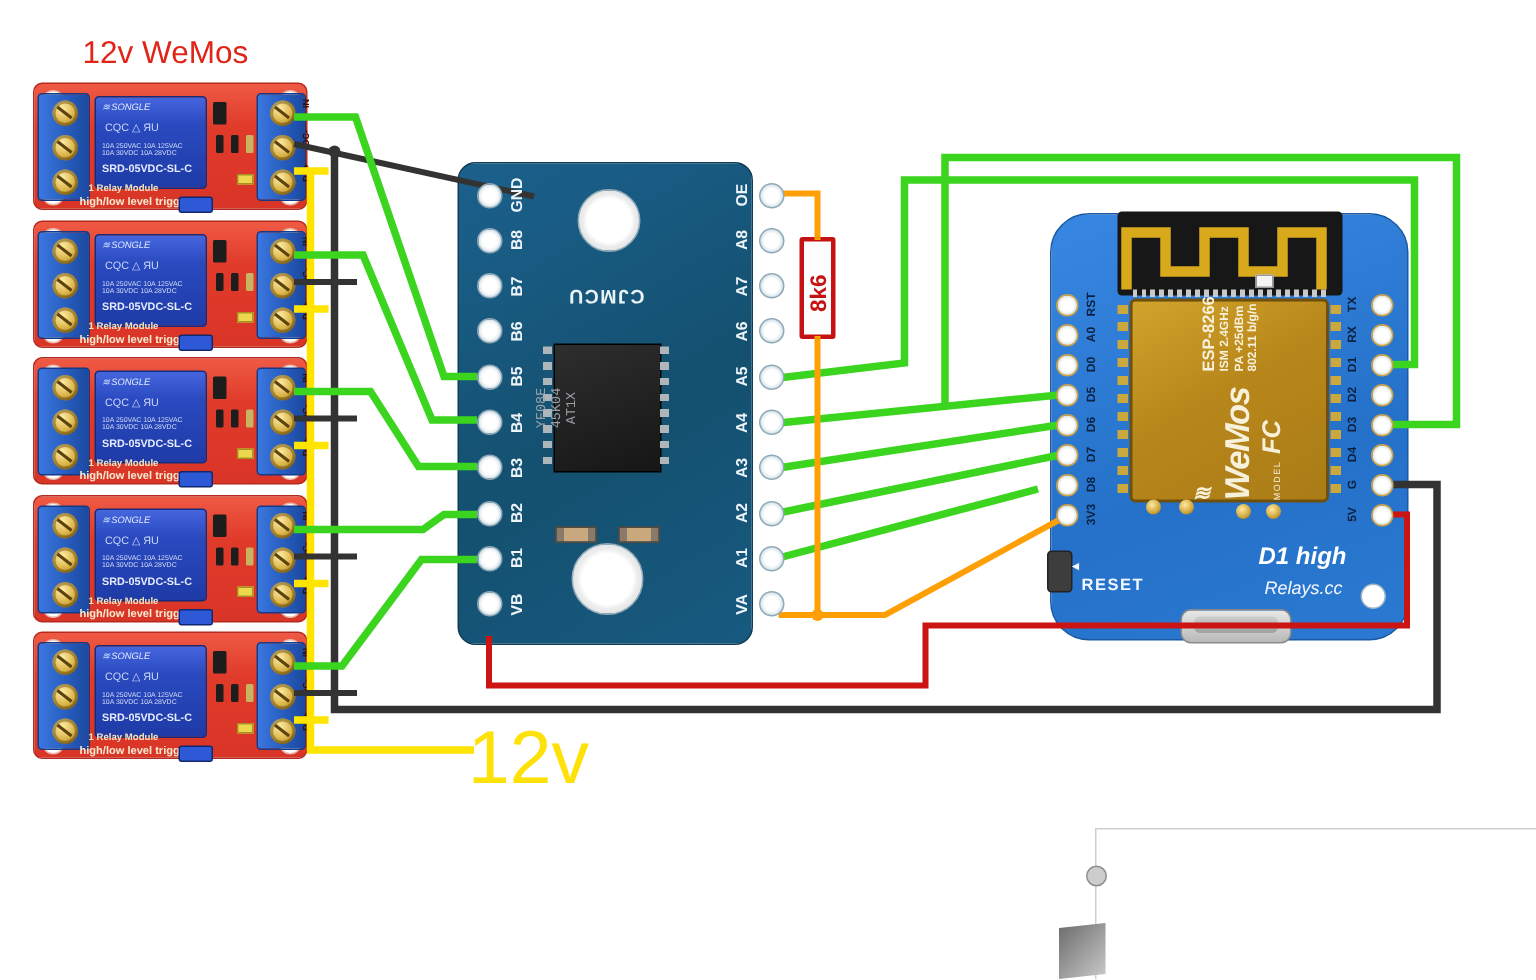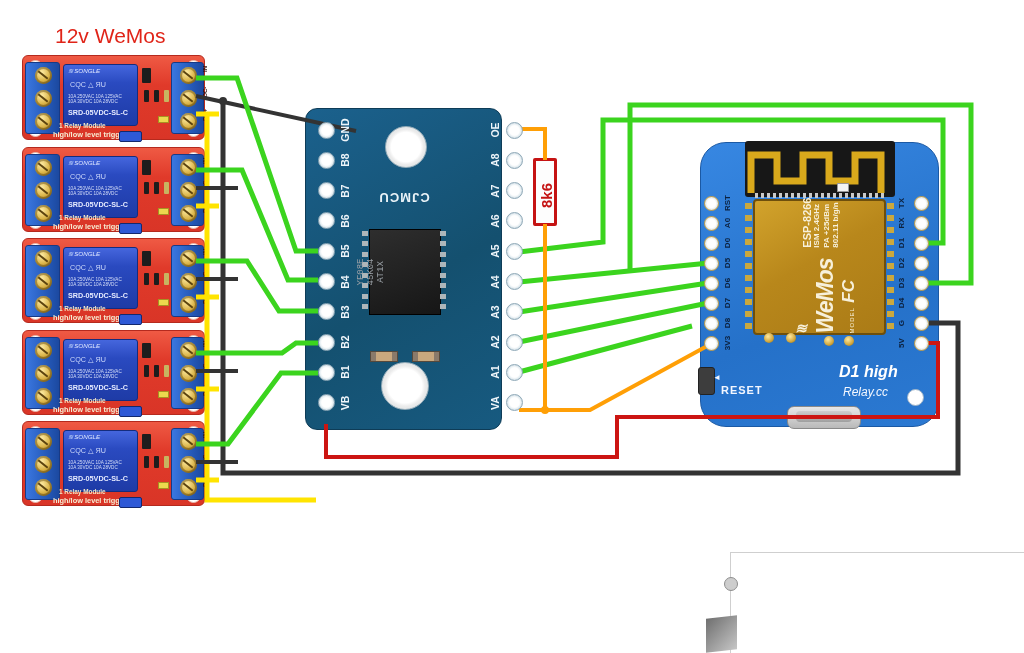--- a/index.html
+++ b/index.html
@@ -315,21 +315,21 @@
         <div class="wm-chip">ESP-8266</div>
         <div>ISM 2.4GHz</div>
         <div>PA  +25dBm</div>
         <div>802.11 b/g/n</div>
       </div>
     </div>
     <div class="abs resetbtn"></div>
     <div class="abs reseticon">◄</div>
     <div class="abs resetlbl">RESET</div>
     <div class="abs d1mini">D1 high</div>
-    <div class="abs wemoscc">Relay.cc</div>
+    <div class="abs wemoscc">Relays.cc</div>
     <div class="abs usb"></div>
     <div class="abs bhole"></div>
     <div class="abs gdot" style="left:63px;top:190px;"></div>
     <div class="abs gdot" style="left:85px;top:190px;"></div>
     <div class="abs gdot" style="left:123px;top:193px;"></div>
     <div class="abs gdot" style="left:143px;top:193px;"></div>
   </div>
 
   <div class="abs whitebox"></div>
   <div class="abs graycircle"></div>
@@ -360,20 +360,21 @@
       <path d="M519 342 L708 303" stroke="#3bd41e" stroke-width="5" fill="none"></path>
       <path d="M519 372 L692 326" stroke="#3bd41e" stroke-width="5" fill="none"></path>
       <path d="M630 271 V105 H971 V283 H927" stroke="#3bd41e" stroke-width="5" fill="none"></path>
       <path d="M520 129 H545 V160" stroke="#ff9f06" stroke-width="4" fill="none"></path>
       <path d="M545 224 V410" stroke="#ff9f06" stroke-width="4" fill="none"></path>
       <path d="M519 410 H590 L709 345" stroke="#ff9f06" stroke-width="4" fill="none"></path>
       <circle cx="545" cy="410" r="4" fill="#ff9f06"></circle>
       <circle cx="223" cy="101" r="4" fill="#333333"></circle>
     </svg>
 
+  <div class="abs supply12v">12v</div>
 <div class="abs pad" style="left: 317.5px; top: 121.5px; width: 17px; height: 17px; background: radial-gradient(circle, rgb(255, 255, 255) 45%, rgb(230, 238, 242) 62%, rgb(143, 169, 184) 100%); border: 1px solid rgb(143, 169, 184);"></div>
     <div class="abs pinlabel" style="left: 325px; top: 124px; width: 40px; height: 12px; font-size: 10.5px; color: rgb(238, 245, 250);">GND</div>
     <div class="abs pad" style="left: 317.5px; top: 151.8px; width: 17px; height: 17px; background: radial-gradient(circle, rgb(255, 255, 255) 45%, rgb(230, 238, 242) 62%, rgb(143, 169, 184) 100%); border: 1px solid rgb(143, 169, 184);"></div>
     <div class="abs pinlabel" style="left: 325px; top: 154.3px; width: 40px; height: 12px; font-size: 10.5px; color: rgb(238, 245, 250);">B8</div>
     <div class="abs pad" style="left: 317.5px; top: 182.1px; width: 17px; height: 17px; background: radial-gradient(circle, rgb(255, 255, 255) 45%, rgb(230, 238, 242) 62%, rgb(143, 169, 184) 100%); border: 1px solid rgb(143, 169, 184);"></div>
     <div class="abs pinlabel" style="left: 325px; top: 184.6px; width: 40px; height: 12px; font-size: 10.5px; color: rgb(238, 245, 250);">B7</div>
     <div class="abs pad" style="left: 317.5px; top: 212.4px; width: 17px; height: 17px; background: radial-gradient(circle, rgb(255, 255, 255) 45%, rgb(230, 238, 242) 62%, rgb(143, 169, 184) 100%); border: 1px solid rgb(143, 169, 184);"></div>
     <div class="abs pinlabel" style="left: 325px; top: 214.9px; width: 40px; height: 12px; font-size: 10.5px; color: rgb(238, 245, 250);">B6</div>
     <div class="abs pad" style="left: 317.5px; top: 242.7px; width: 17px; height: 17px; background: radial-gradient(circle, rgb(255, 255, 255) 45%, rgb(230, 238, 242) 62%, rgb(143, 169, 184) 100%); border: 1px solid rgb(143, 169, 184);"></div>
     <div class="abs pinlabel" style="left: 325px; top: 245.2px; width: 40px; height: 12px; font-size: 10.5px; color: rgb(238, 245, 250);">B5</div>

